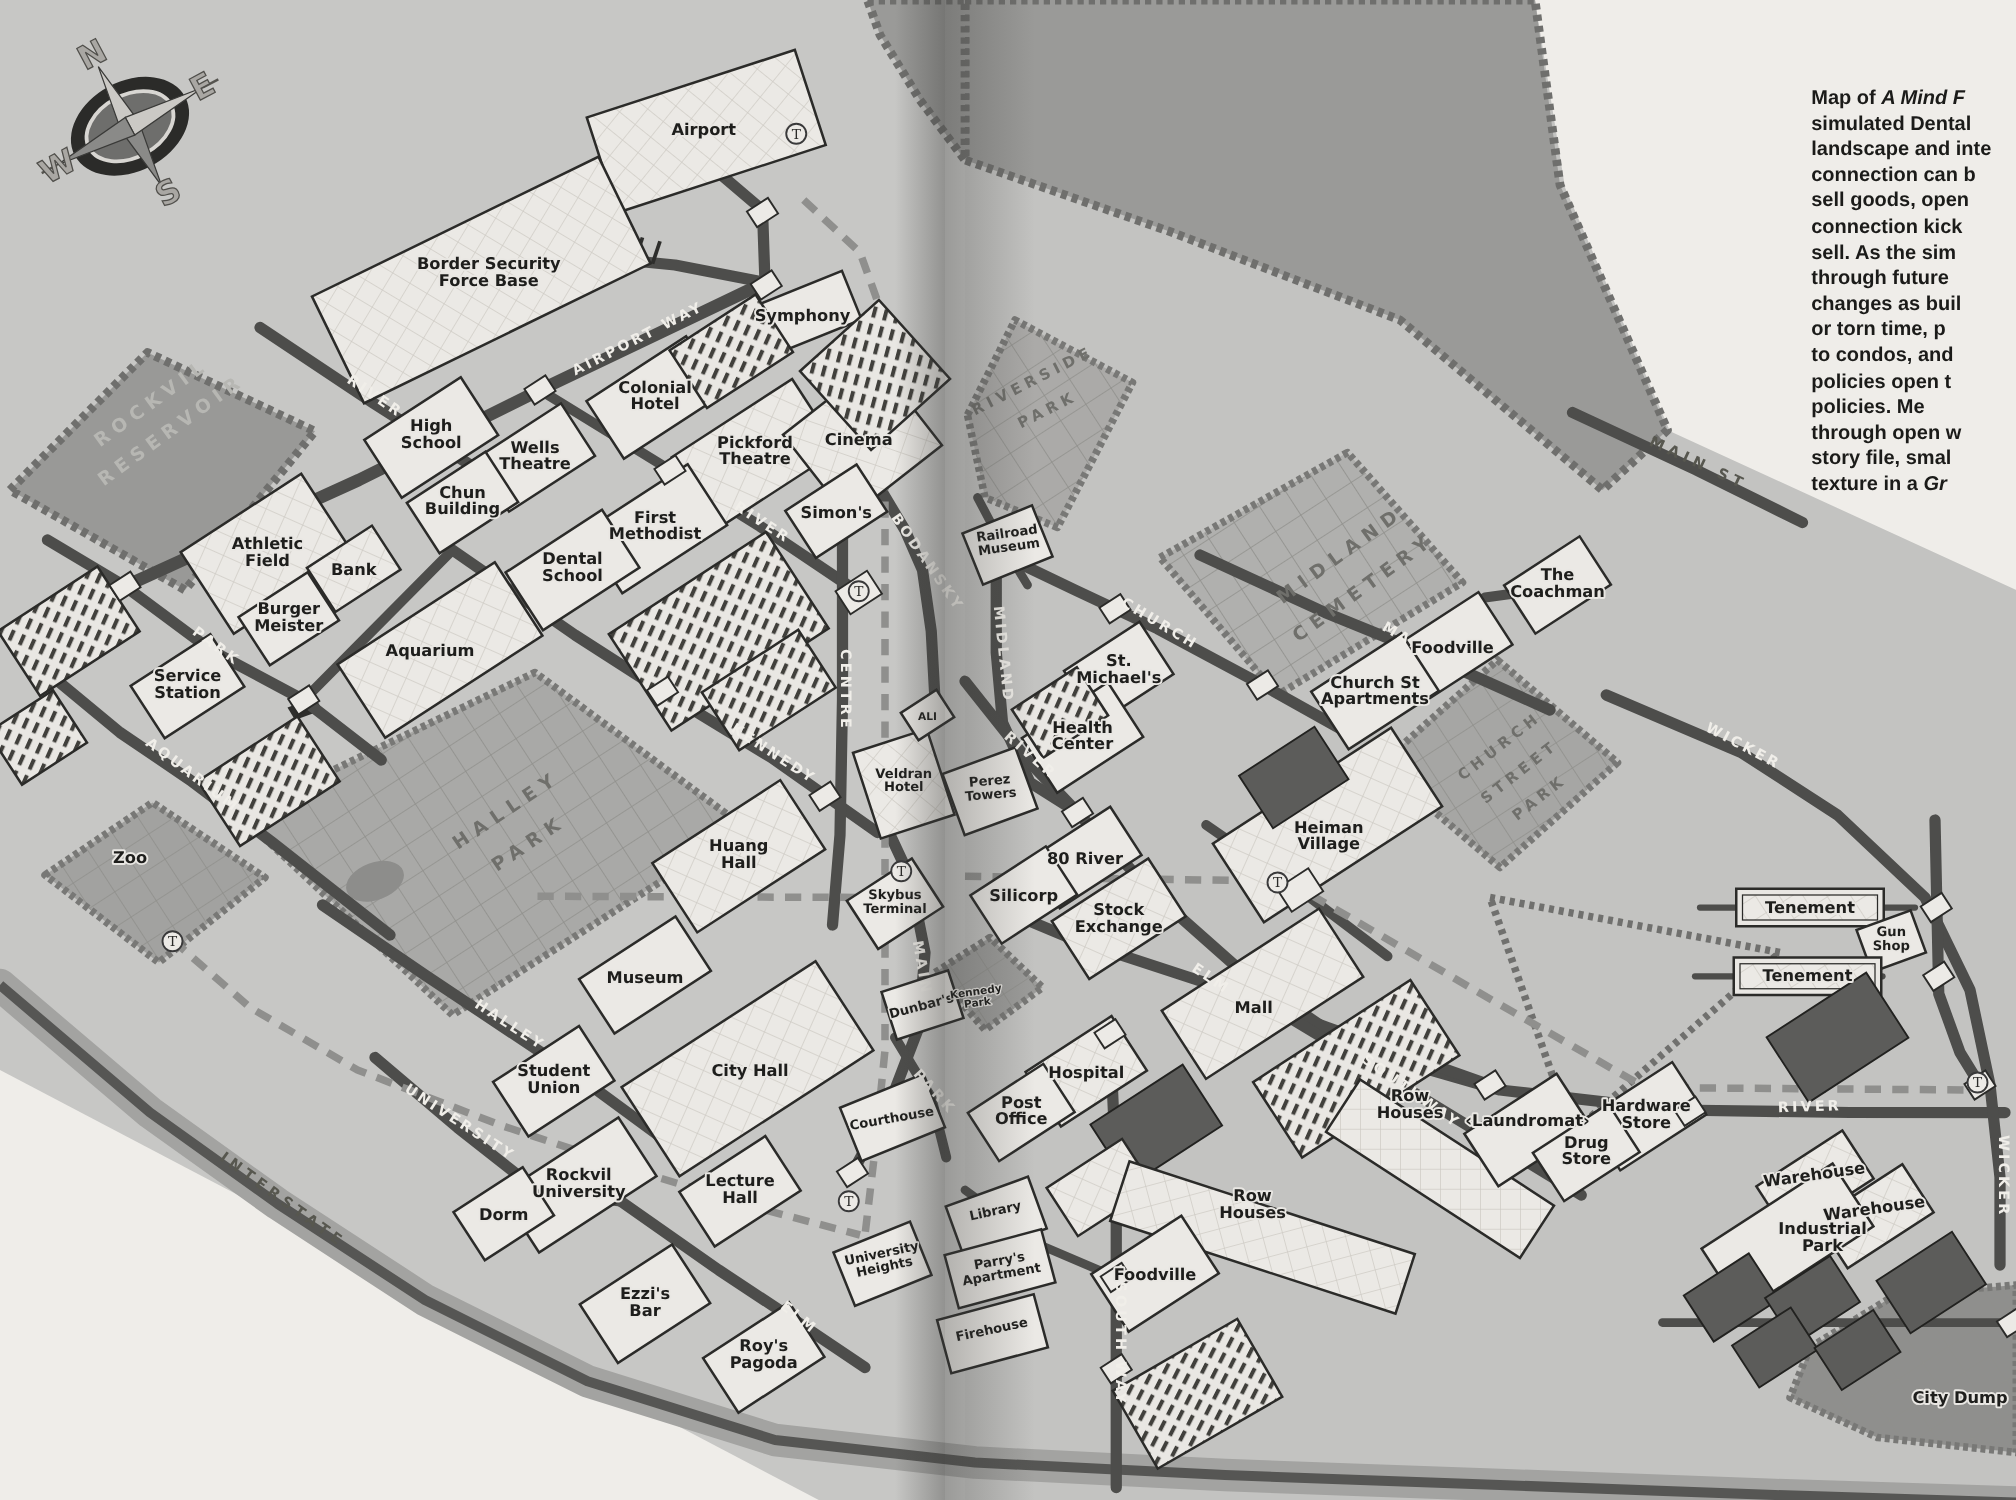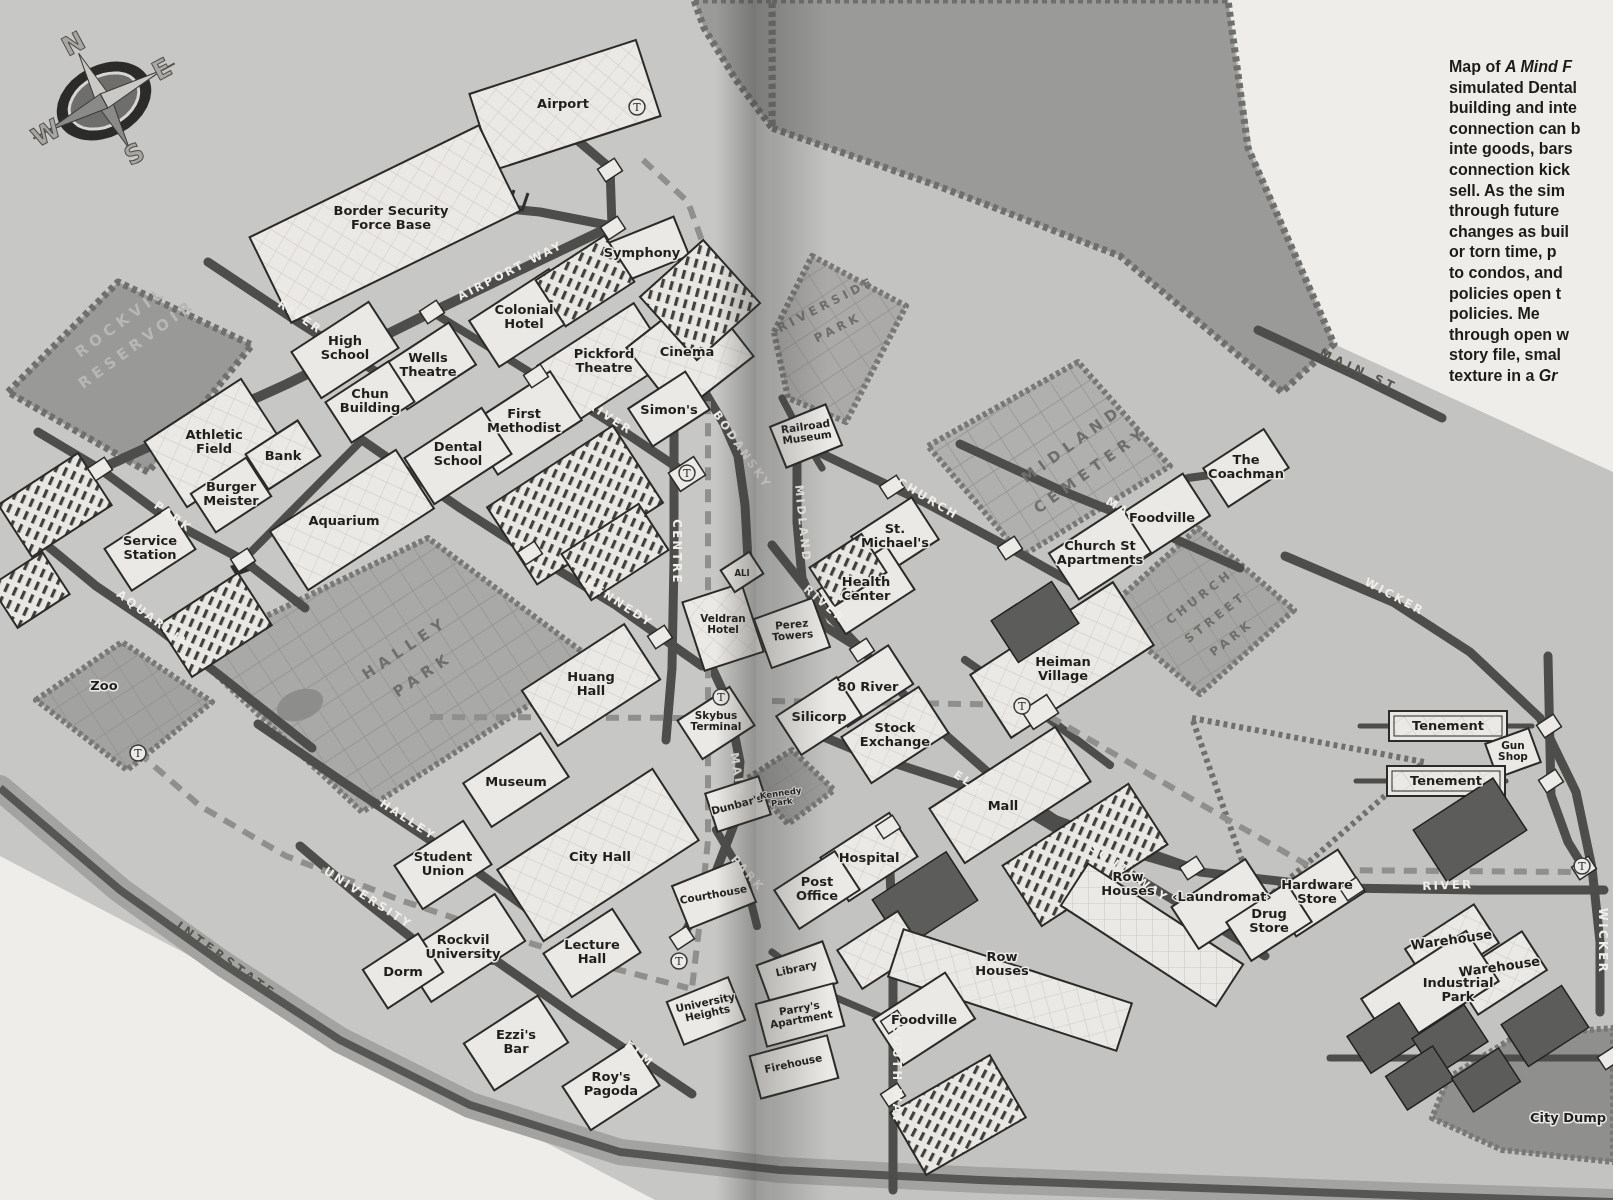--- a/index.html
+++ b/index.html
@@ -10,21 +10,21 @@
   .pl{font-weight:700;font-size:13px;fill:#1e1e1c;stroke:#e9e7e3;stroke-width:3px;paint-order:stroke;stroke-linejoin:round;}
   .plsm{font-weight:700;font-size:10.5px;fill:#1e1e1c;stroke:#e9e7e3;stroke-width:2.5px;paint-order:stroke;stroke-linejoin:round;}
   .plxs{font-weight:700;font-size:8.5px;fill:#1e1e1c;stroke:#e9e7e3;stroke-width:2px;paint-order:stroke;stroke-linejoin:round;}
   .st{font-weight:700;font-size:11.5px;fill:#f0eee9;letter-spacing:2.5px;}
   .stdk{font-weight:700;font-size:12px;fill:#57574f;letter-spacing:4px;}
   .pk{font-weight:700;font-size:15px;fill:#6f6f6b;letter-spacing:6px;}
   .pksm{font-weight:700;font-size:12px;fill:#6f6f6b;letter-spacing:4px;}
   .wtr{font-weight:700;font-size:15px;fill:#b7b7b3;letter-spacing:5px;}
   .tst{font-family:"DejaVu Serif",serif;font-size:11px;fill:#2b2b29;}
   .cmp{font-weight:700;font-size:26px;fill:#a9a7a3;stroke:#504f4b;stroke-width:1px;}
-  #caption{position:absolute;left:1449px;top:57px;width:164px;overflow:hidden;
+  #caption{position:absolute;left:1449px;top:69px;width:164px;overflow:hidden;
            font-family:"Liberation Sans",sans-serif;font-weight:700;font-size:16px;
            line-height:20.6px;color:#1b1b19;}
   #caption div{white-space:nowrap;}
 </style>
 </head>
 <body>
 
 <div id="stage">
   <svg id="map-svg" width="1613" height="1200" viewBox="0 0 1613 1200">
     <defs>
@@ -536,23 +536,23 @@
         <text class="cmp" x="2" y="70" text-anchor="middle">S</text>
       </g>
     <g id="spine">
       <rect x="716" y="0" width="40" height="1200" fill="url(#spL)"></rect>
       <rect x="756" y="0" width="72" height="1200" fill="url(#spR)"></rect>
     </g>
   </svg>
   <div id="caption">
       <div>Map of <i>A Mind F</i></div>
       <div>simulated Dental</div>
-      <div>building and inte</div>
+      <div>landscape and inte</div>
       <div>connection can b</div>
-      <div>inte goods, bars</div>
+      <div>sell goods, open</div>
       <div>connection kick</div>
       <div>sell. As the sim</div>
       <div>through future</div>
       <div>changes as buil</div>
       <div>or torn time, p</div>
       <div>to condos, and</div>
       <div>policies open t</div>
       <div>policies. Me</div>
       <div>through open w</div>
       <div>story file, smal</div>

